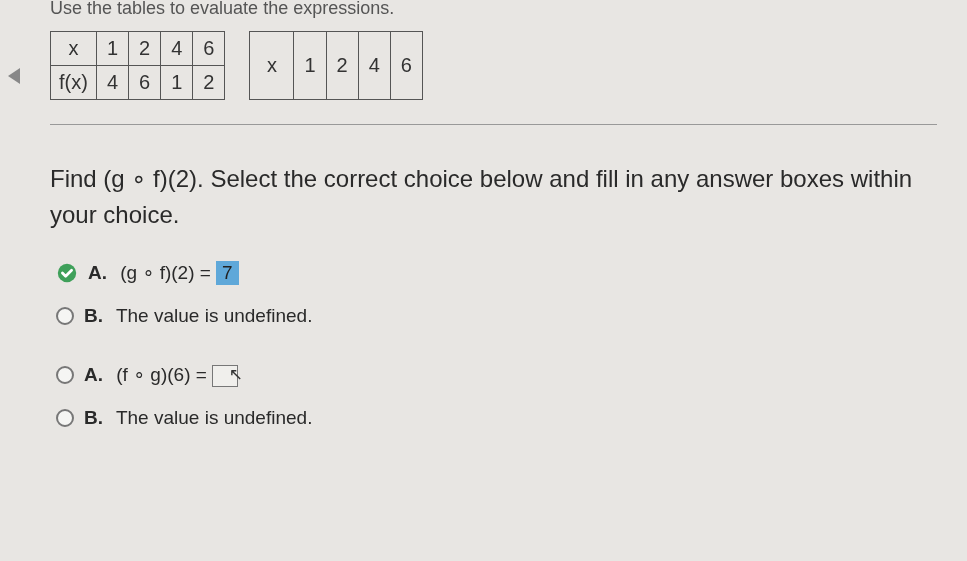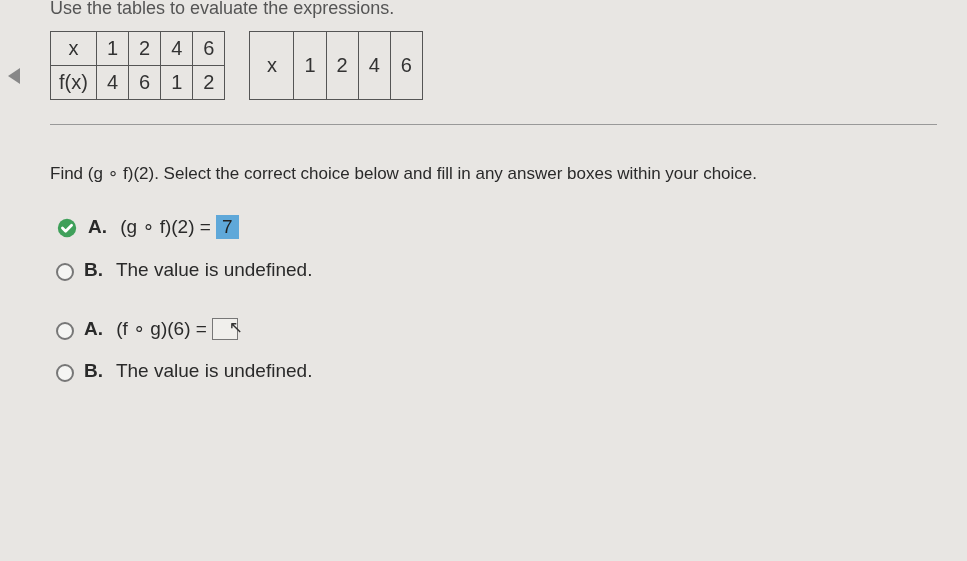--- a/index.html
+++ b/index.html
@@ -46,32 +46,32 @@
       min-width: 44px;
       padding: 4px 8px;
     }
     .divider {
       border: none;
       border-top: 1px solid #999;
       margin: 24px 0 36px 0;
       width: 100%;
     }
     .question {
-      font-size: 17px;
+      font-size: 24px;
       color: #2a2a2a;
       margin-bottom: 28px;
       line-height: 1.5;
     }
     .options {
       margin-left: 6px;
       margin-bottom: 36px;
     }
     .option {
       display: flex;
-      align-items: flex-end;
+      align-items: center;
       gap: 10px;
       margin-bottom: 20px;
       font-size: 19px;
     }
     .radio {
       width: 18px;
       height: 18px;
       border: 2px solid #777;
       border-radius: 50%;
       display: inline-block;

